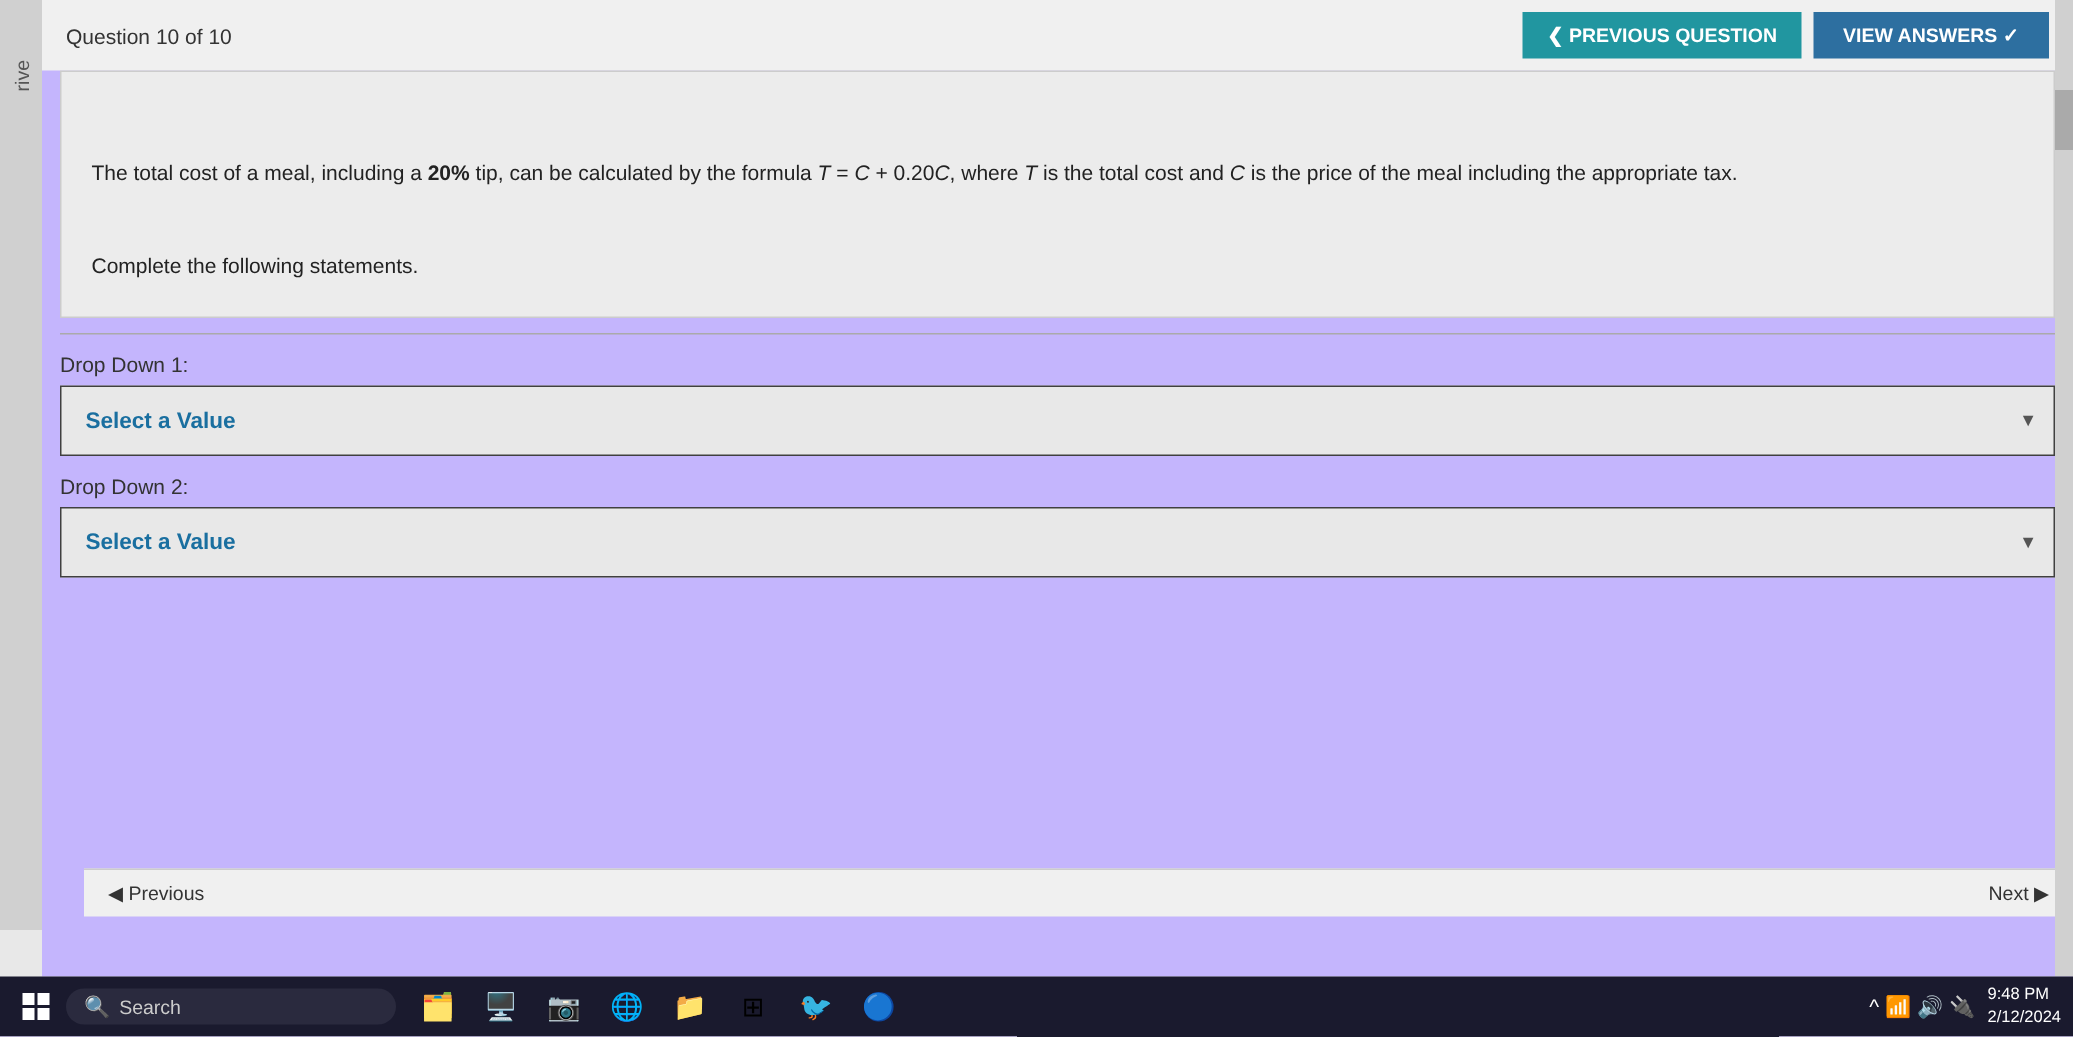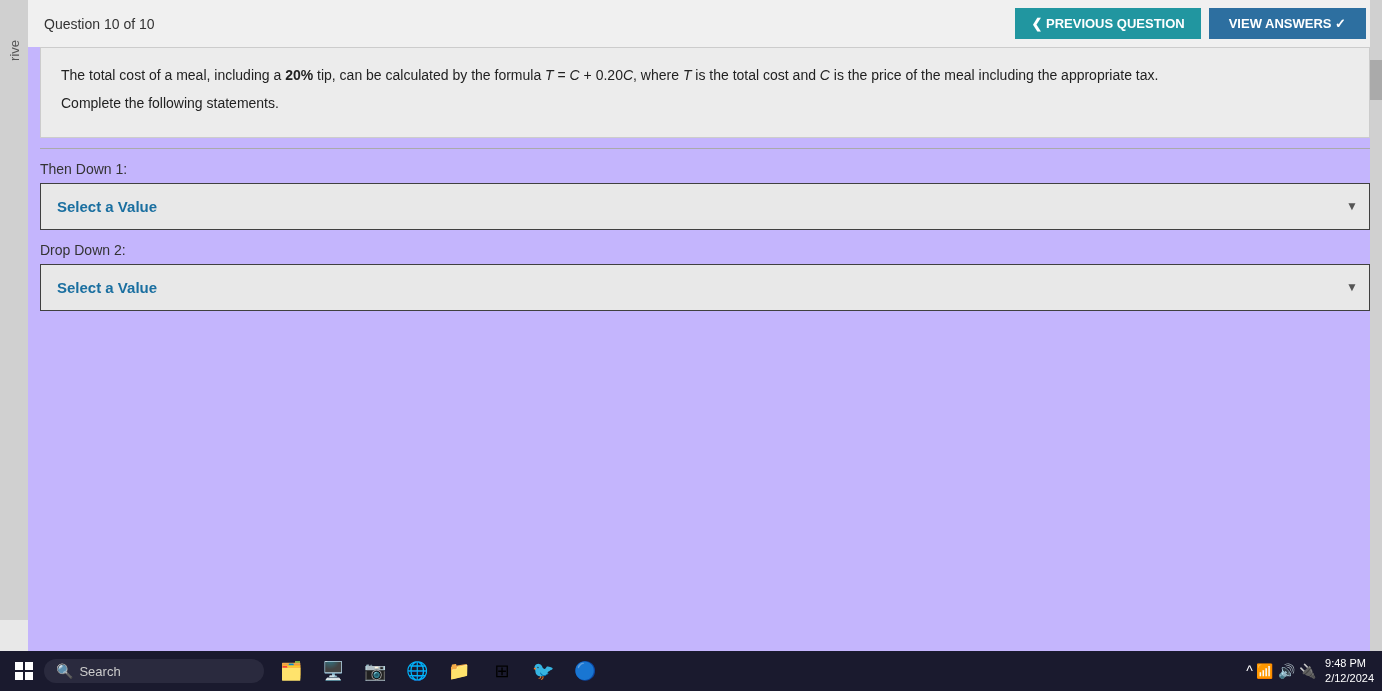--- a/index.html
+++ b/index.html
@@ -97,20 +97,21 @@
       padding: 16px 20px;
       margin: 0 4px;
       font-size: 14px;
       line-height: 1.6;
       color: #222;
       border: 1px solid #ccc;
     }
 
     .question-body p {
       margin-bottom: 6px;
+      margin-top: 40px;
     }
 
     
     .divider {
       border: none;
       border-top: 1px solid #aaa;
       margin: 10px 4px 6px;
     }
 
     
@@ -327,38 +328,42 @@
     <div class="question-body">
       <p>
         The total cost of a meal, including a <span class="bold-percent">20%</span> tip, can be calculated by the formula <span class="math-italic">T</span> = <span class="math-italic">C</span> + 0.20<span class="math-italic">C</span>, where <span class="math-italic">T</span> is the total cost and <span class="math-italic">C</span> is the price of the meal including the appropriate tax.
       </p>
       <p>Complete the following statements.</p>
     </div>
 
     <hr class="divider">
 
     <div class="dropdown-section">
-      <div class="dropdown-label">Then Down 1:</div>
+      <div class="dropdown-label">Drop Down 1:</div>
       <div class="dropdown-wrapper">
         <select class="dropdown-select" style="color: rgb(26, 111, 160); font-weight: bold;">
           <option value="">Select a Value</option>
         </select>
       </div>
     </div>
 
     <div class="dropdown-section">
       <div class="dropdown-label">Drop Down 2:</div>
       <div class="dropdown-wrapper">
         <select class="dropdown-select" style="color: rgb(26, 111, 160); font-weight: bold;">
           <option value="">Select a Value</option>
         </select>
       </div>
     </div>
   </div>
 
+  <div class="bottom-nav">
+    <button class="btn-nav">◀ Previous</button>
+    <button class="btn-nav">Next ▶</button>
+  </div>
 
   <div class="scrollbar-right">
     <div class="scrollbar-thumb"></div>
   </div>
 </div>
 
 <div class="taskbar">
 
   <div class="taskbar-start">
     <div class="win-icon">

